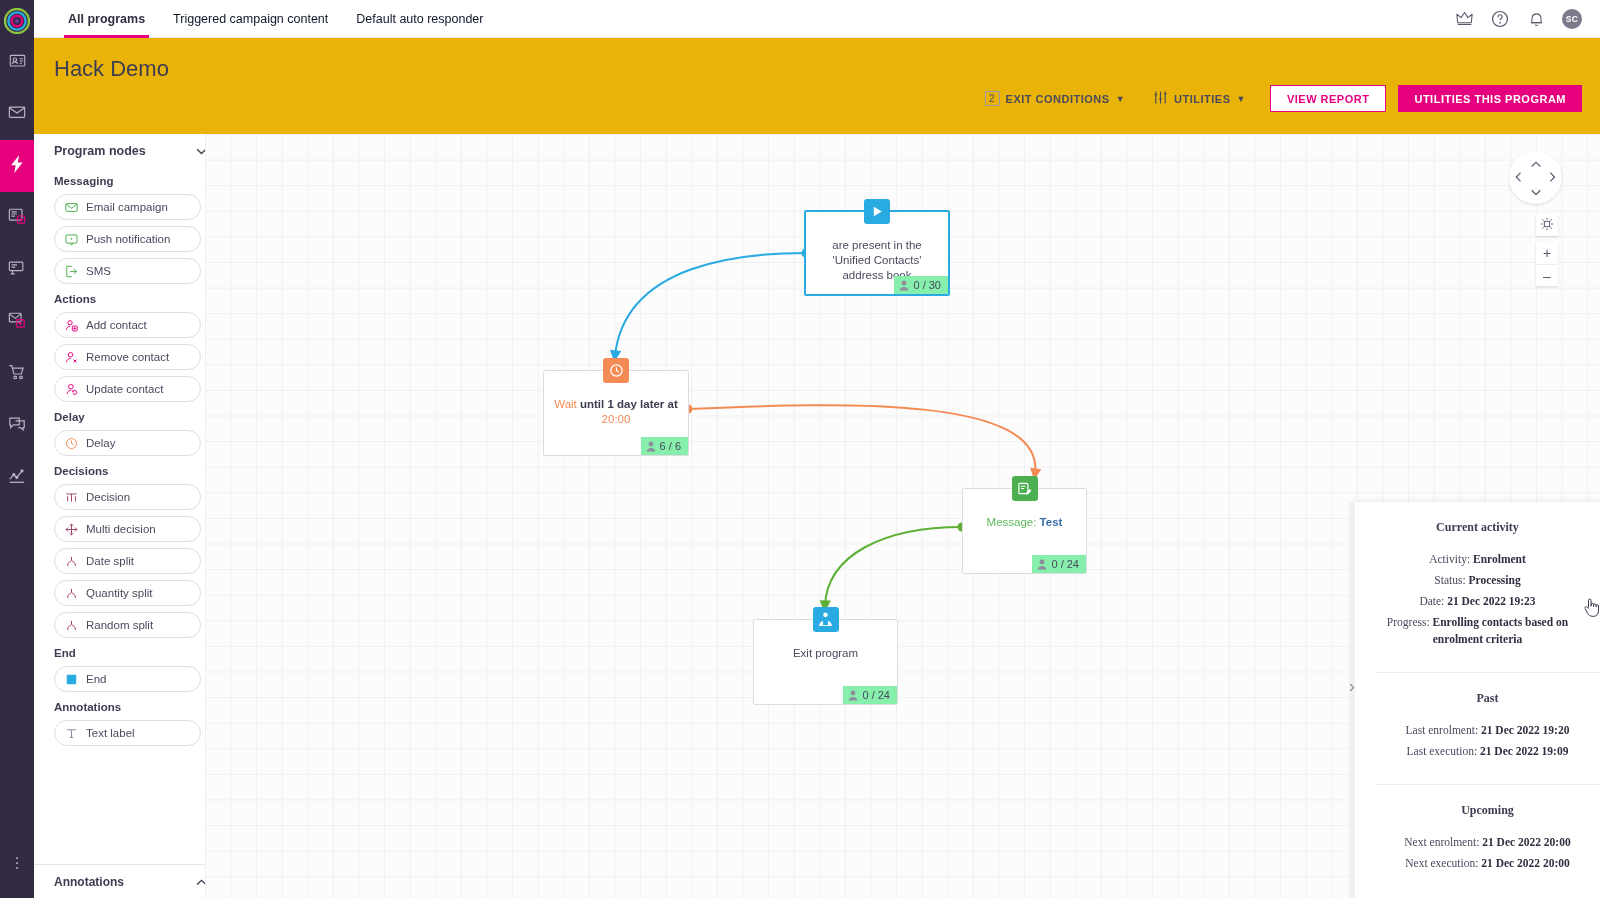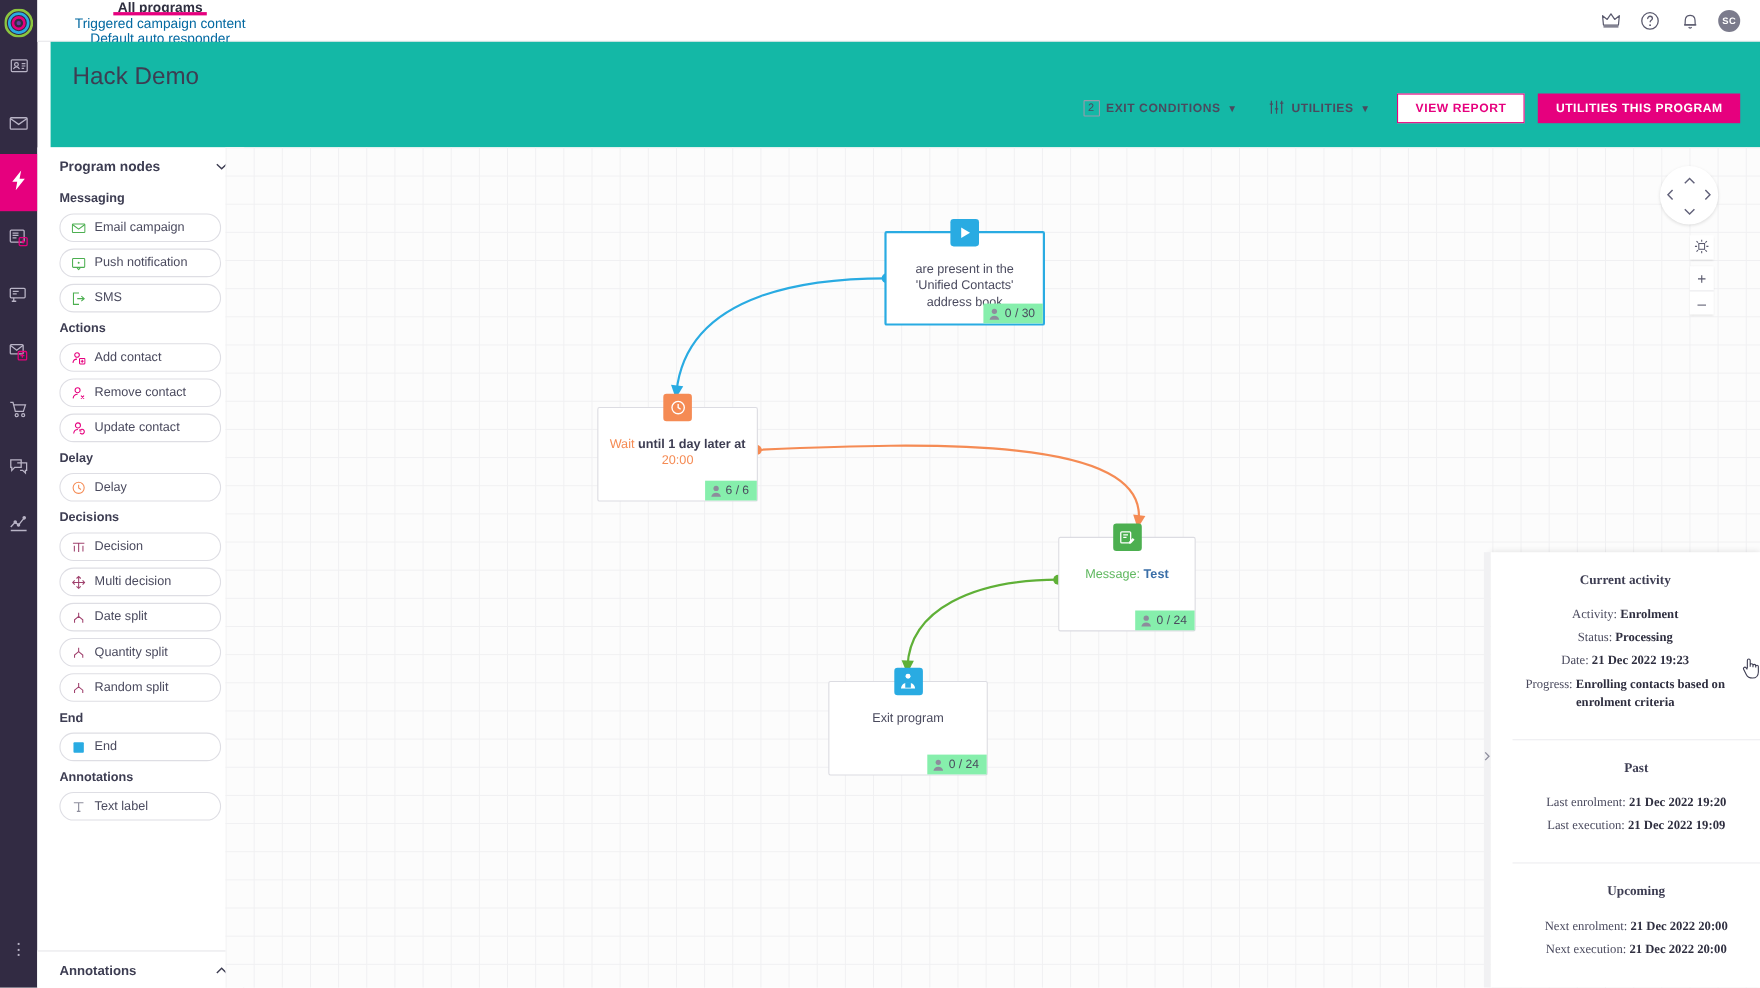--- a/index.html
+++ b/index.html
@@ -27,39 +27,39 @@
   .rail-dots { position:absolute; bottom:28px; left:0; width:34px; text-align:center;
      color:#b9b4c6; font-size:17px; letter-spacing:0; line-height:5px; }
   .rail-dots span { display:block; }
 
   
   .topbar {
     position:absolute; left:34px; top:0; right:0; height:38px;
     background:#fff; border-bottom:1px solid #e6e6ea;
     display:flex; align-items:center;
   }
-  .tabs { display:flex; align-items:center; height:38px; margin-left:20px; gap:0;flex-direction:column; }
+  .tabs { display:flex; align-items:center; height:38px; margin-left:20px; gap:0; }
   .tab {
-    font-size:12.5px; color:#0369a1; padding:0 14px; height:38px;
+    font-size:12.5px; color:#0f172a; padding:0 14px; height:38px;
     display:flex; align-items:center; position:relative; white-space:nowrap;
   }
   .tab.active { color:#2f2f40; font-weight:bold; }
   .tab.active:after {
     content:""; position:absolute; left:10px; right:10px; bottom:0; height:2.5px; background:#e6007e;
   }
   .top-right { margin-left:auto; display:flex; align-items:center; gap:16px; padding-right:18px; }
   .hicon { width:20px; height:20px; color:#5a5a6e; display:flex; align-items:center; justify-content:center; }
   .avatar {
     width:20px; height:20px; border-radius:50%; background:#7b7b8c; color:#fff;
     font-size:8.5px; font-weight:bold; display:flex; align-items:center; justify-content:center;
     letter-spacing:.3px;
   }
 
   
-  .titlerow { position:absolute; left:34px; top:38px; right:0; height:96px; background:#14b8a6;margin-left:12px; }
+  .titlerow { position:absolute; left:34px; top:38px; right:0; height:96px; background:#eab308; }
   .page-title {
     position:absolute; left:20px; top:18px; font-size:22px; color:#3d3d52; font-weight:normal;
   }
   .actions { position:absolute; right:18px; top:47px; display:flex; align-items:center; gap:0; }
   .act {
     display:flex; align-items:center; gap:6px; font-size:11px; font-weight:bold;
     letter-spacing:.5px; color:#4a4a5e; padding:0 14px; height:27px;
   }
   .badge-sq {
     border:1px solid #9a9aab; font-size:10px; font-weight:normal; color:#4a4a5e;

